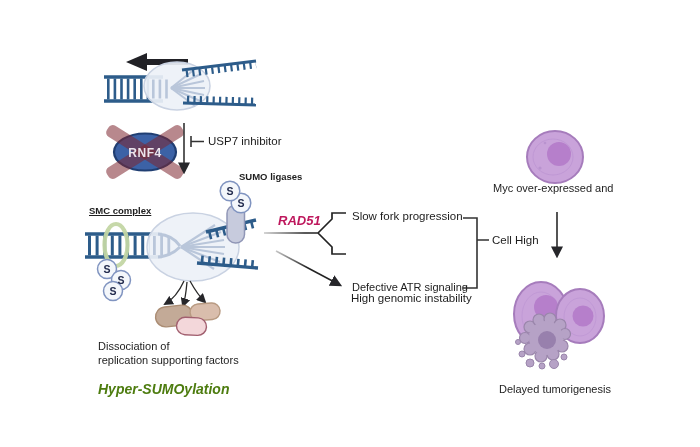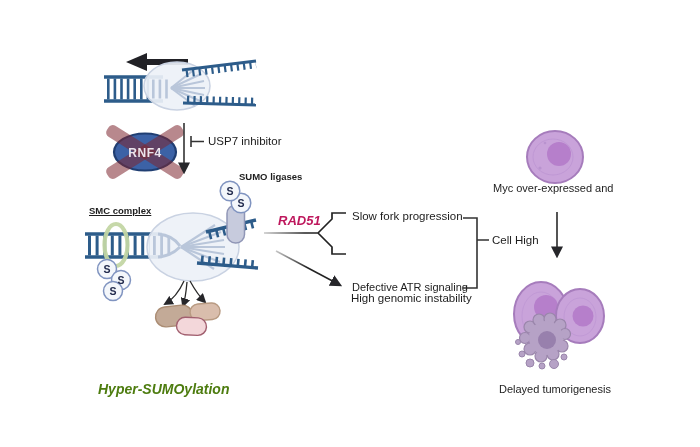--- a/index.html
+++ b/index.html
@@ -191,19 +191,23 @@
 </svg>
 
 <div class="lbl" id="usp7-label">USP7 inhibitor</div>
 <div class="lbl" id="sumo-ligases-label">SUMO ligases</div>
 <div class="lbl" id="smc-label">SMC complex</div>
 <div class="lbl" id="rad51-label">RAD51</div>
 <div class="lbl" id="outcome-0">Slow fork progression</div>
 <div class="lbl" id="outcome-1">High genomic instability</div>
 <div class="lbl" id="outcome-2">Defective ATR signaling</div>
 <div class="lbl" id="cell-death-label">Cell High</div>
+<div class="lbl center" id="dissociation-label">
+  <div>Dissociation of</div>
+  <div>replication supporting factors</div>
+</div>
 <div class="lbl center" id="hyper-sumo-label">Hyper-SUMOylation</div>
 <div class="lbl center" id="myc-label">
   <div>Myc over-expressed and</div>
 </div>
 <div class="lbl center" id="delayed-label">Delayed tumorigenesis</div>
 
 </div>
 
 </body></html>

